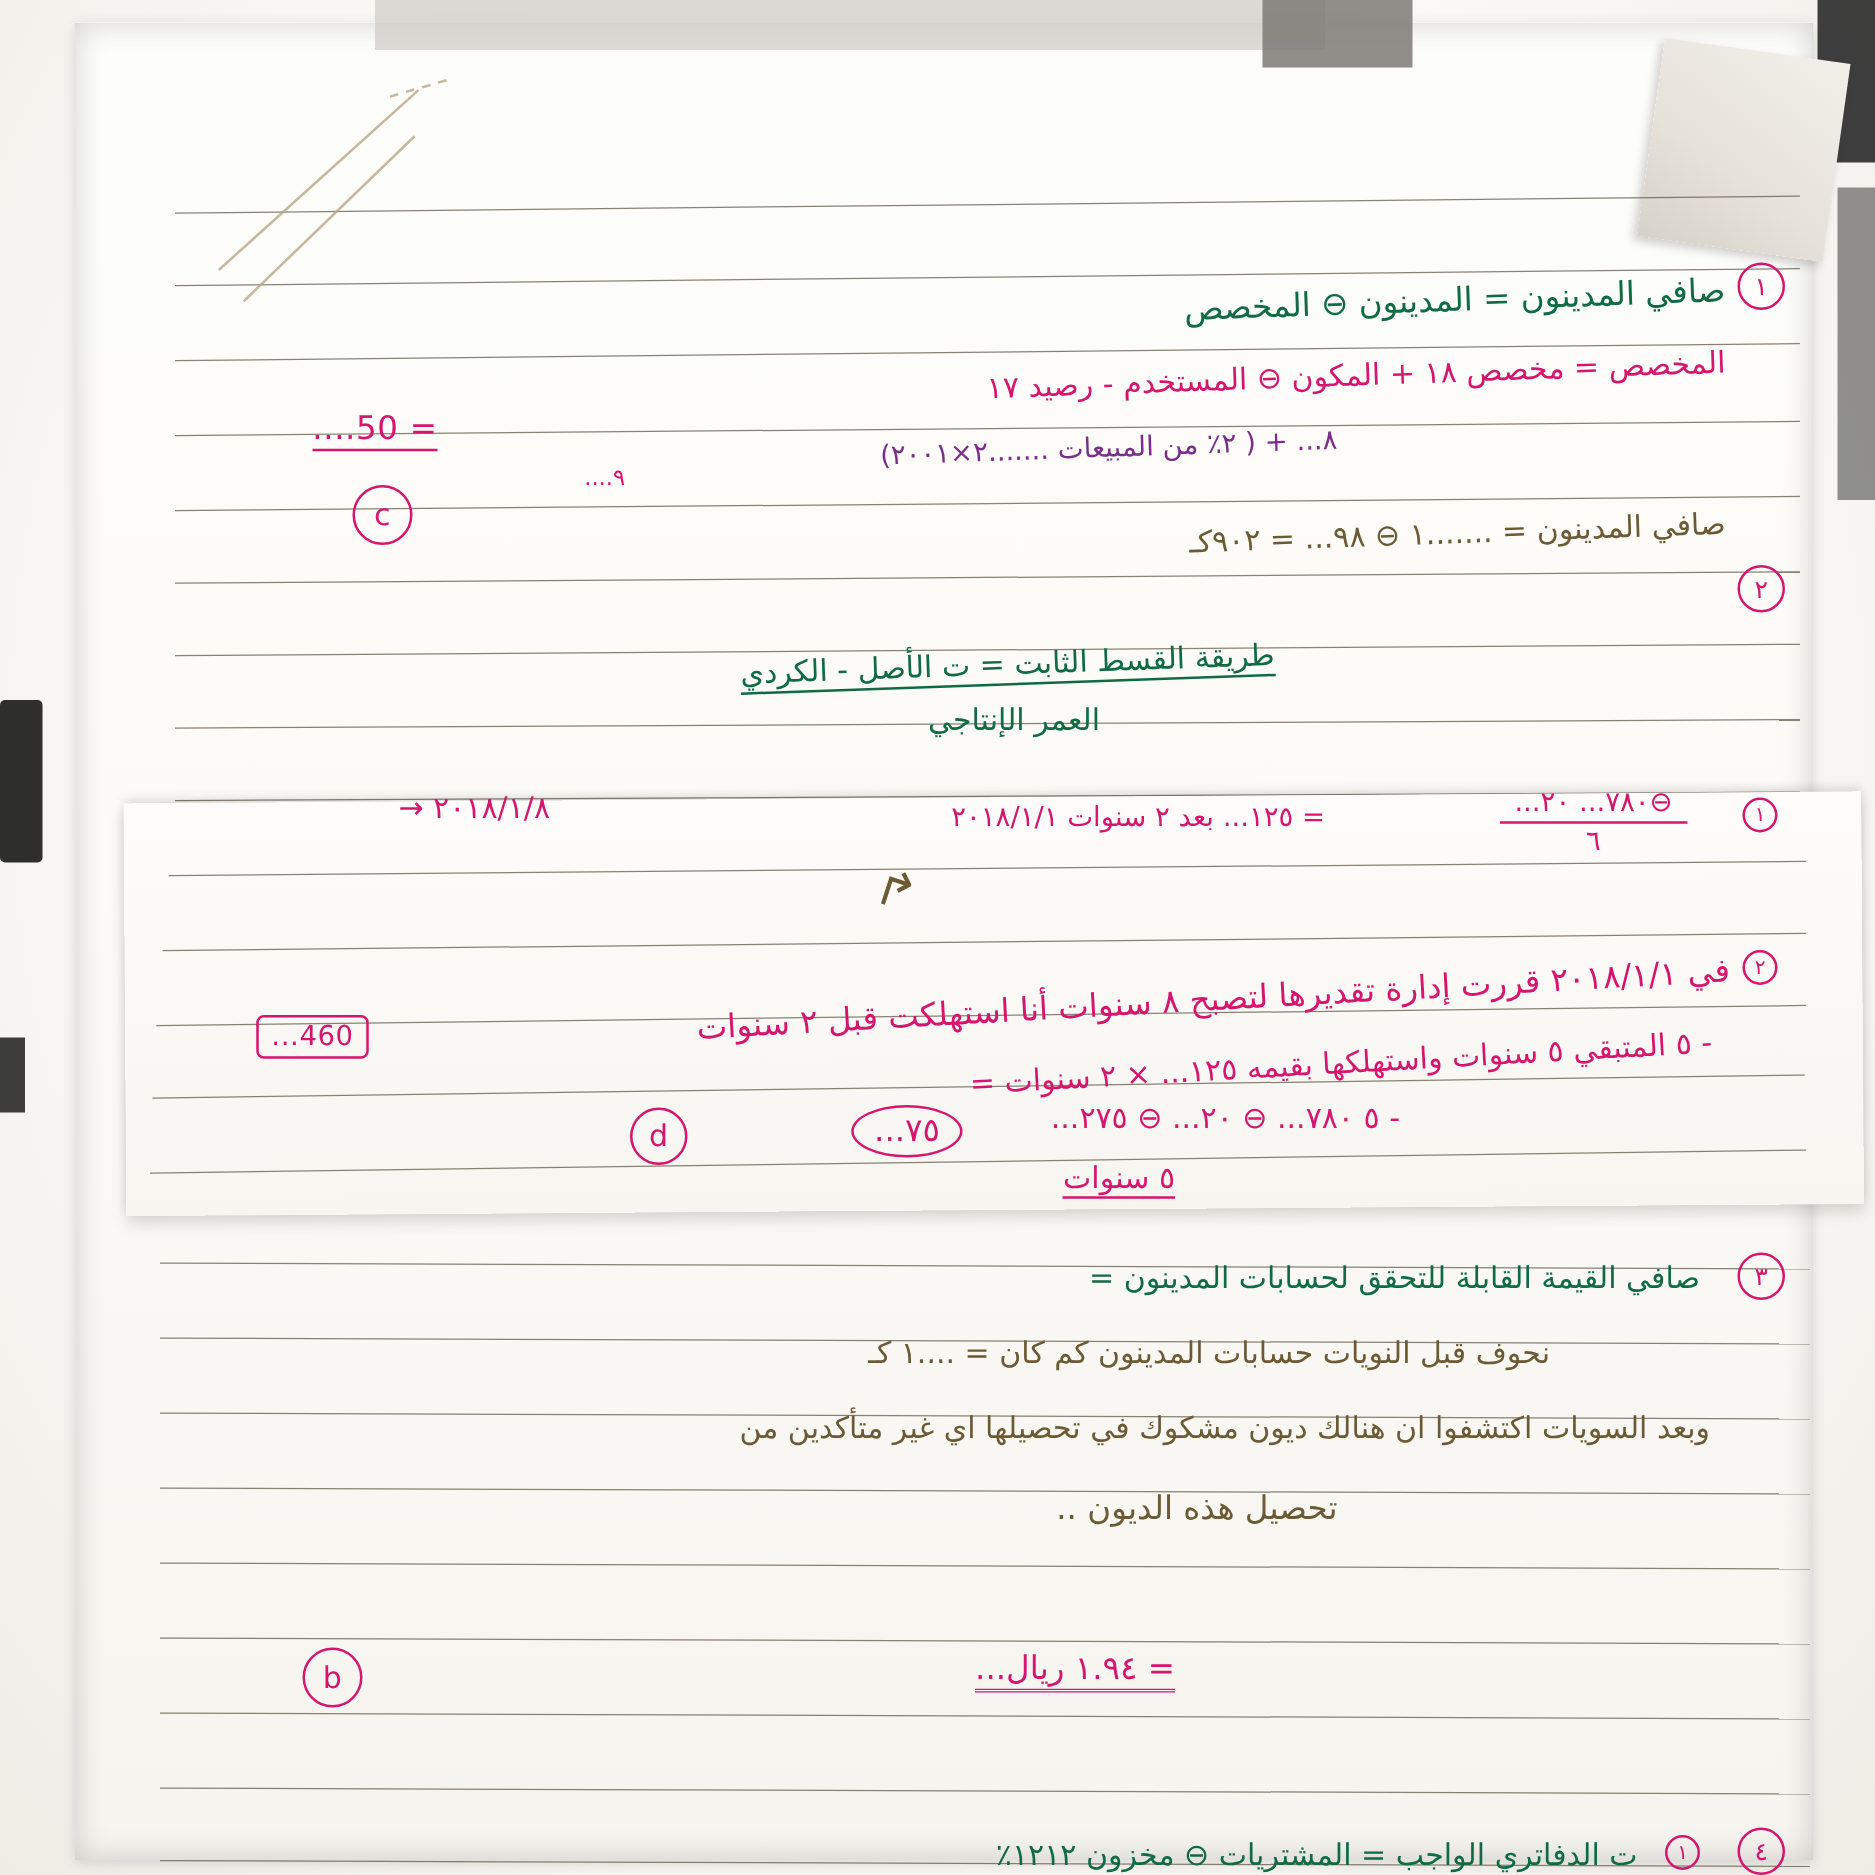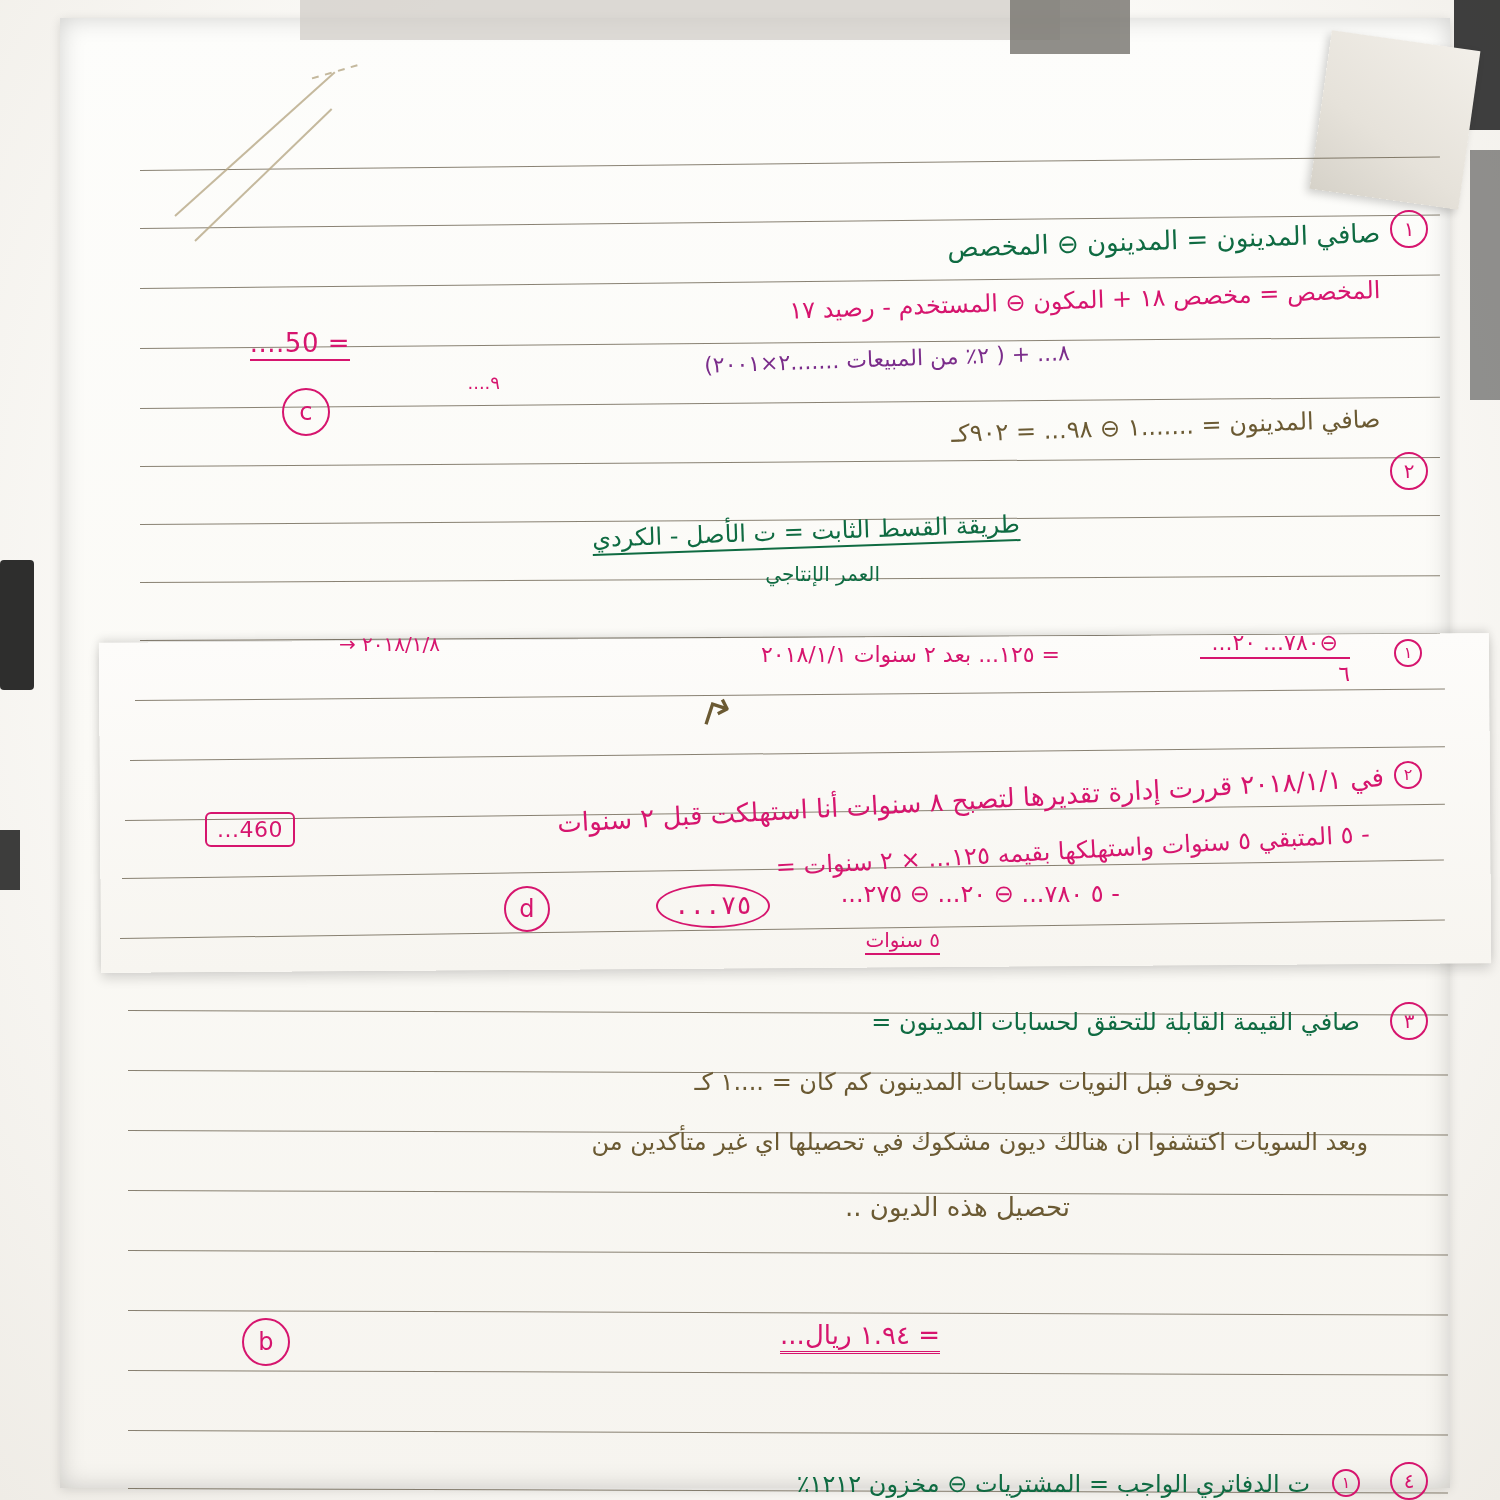--- a/index.html
+++ b/index.html
@@ -51,45 +51,44 @@
   .hw{
     position:absolute;
     font-family:"DejaVu Sans", sans-serif;
     white-space:nowrap;
     letter-spacing:.5px;
   }
   .green{color:#0f6b42;}
   .pink{color:#d6156e;}
   .purple{color:#7b2d8b;}
   .brown{color:#6b5a33;}.s18{font-size:18px}
-  .s20{font-size:20px}.s22{font-size:22px}.s24{font-size:24px}
+  .s20{font-size:24px}.s22{font-size:22px}.s24{font-size:24px}
   .s26{font-size:26px}.s28{font-size:28px}
   .ul{border-bottom:2px solid currentColor;padding-bottom:1px;}
   .dul{border-bottom:3px double currentColor;padding-bottom:1px;}
   .circ{
     display:inline-flex;align-items:center;justify-content:center;
     border:2.5px solid currentColor;border-radius:50%;
     width:34px;height:34px;font-size:20px;line-height:1;
   }
   .circ-sm{
     display:inline-flex;align-items:center;justify-content:center;
     border:2px solid currentColor;border-radius:50%;
     width:24px;height:24px;font-size:16px;line-height:1;
   }
   .oval{
     display:inline-flex;align-items:center;justify-content:center;
     border:2.5px solid #d6156e;border-radius:50%;
     padding:4px 16px;
-    font-family:Liberation Mono, monospace;
   }
   .box{
     display:inline-flex;align-items:center;justify-content:center;
     border:2.5px solid #d6156e;border-radius:6px;padding:3px 10px;
   }
-  .frac{display:inline-block;text-align:right;vertical-align:middle;}
+  .frac{display:inline-block;text-align:center;vertical-align:middle;}
   .frac .num{display:block;border-bottom:2.5px solid currentColor;padding:0 12px 2px;}
   .frac .den{display:block;padding-top:2px;}
   .rot{transform:rotate(-2deg);transform-origin:right center;}
   .rot2{transform:rotate(-3.2deg);transform-origin:right center;}
   .scribble{
     position:absolute;left:160px;top:70px;width:220px;height:180px;
     color:#b6a886;font-size:22px;line-height:34px;opacity:.8;
     transform:rotate(-16deg);
   }
   .slash{

